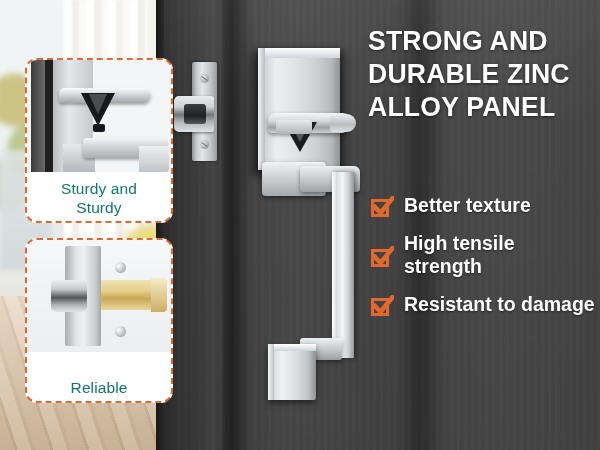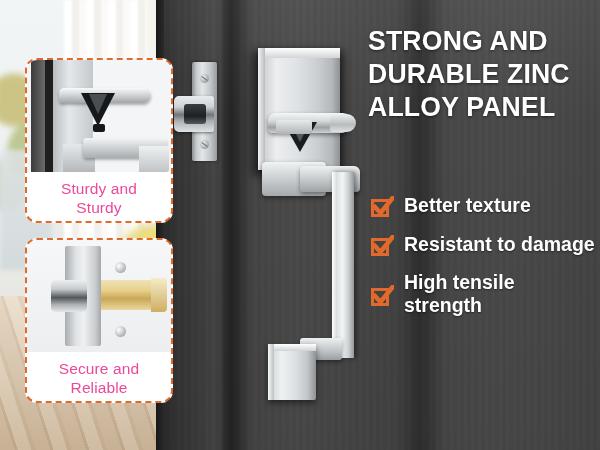--- a/index.html
+++ b/index.html
@@ -118,21 +118,21 @@
   .foot-plate-left{position:absolute;left:0;top:0;width:6px;height:56px;
     background:linear-gradient(90deg,#f6f8f9,#bdc1c4);}
 
   
   .card{position:absolute;background:#ffffff;border:2px dashed #e2692c;border-radius:12px;
     box-sizing:border-box;overflow:hidden;}
   .card.one{left:25px;top:58px;width:148px;height:165px;}
   .card.two{left:25px;top:238px;width:148px;height:165px;}
   .card-photo{position:relative;width:100%;height:112px;overflow:hidden;background:#f4f5f6;}
   .card-caption{position:absolute;left:0;bottom:4px;width:100%;text-align:center;
-    font-size:15.5px;line-height:19px;color:#ec4899;letter-spacing:.1px;}
+    font-size:15.5px;line-height:19px;color:#0f766e;letter-spacing:.1px;}
 
   
   .c1-doordark{position:absolute;left:4px;top:0;width:14px;height:112px;
     background:linear-gradient(90deg,#3b3b3b,#6a6a6a);}
   .c1-doordark2{position:absolute;left:18px;top:0;width:8px;height:112px;background:#1f1f1f;}
   .c1-plate{position:absolute;left:26px;top:0;width:40px;height:112px;
     background:linear-gradient(90deg,#b9bdbf,#e5e8ea 40%,#c5c9cb);}
   .c1-lever{position:absolute;left:32px;top:28px;width:92px;height:15px;border-radius:8px 12px 12px 5px;
     background:linear-gradient(180deg,#f7f9fa,#d2d6d8 45%,#a2a6a9);box-shadow:0 2px 3px rgba(0,0,0,.3);}
   .c1-v{position:absolute;left:54px;top:33px;width:0;height:0;
@@ -257,21 +257,20 @@
         
       </div>
       <div class="c2-brasstip"></div>
       <div class="c2-plate">
         <div class="c2-screw a"></div>
         <div class="c2-screw b"></div>
       </div>
       <div class="c2-bolt"></div>
     </div>
     <div class="card-caption">
-      <div>Secure and</div>
       <div>Reliable</div>
     </div>
   </div>
 
   <div class="headline">
     <div>STRONG AND</div>
     <div>DURABLE ZINC</div>
     <div>ALLOY PANEL</div>
   </div>
 
@@ -287,28 +286,28 @@
       <span class="bullet-text">Better texture</span>
     </div>
 
     <div class="bullet">
       <span class="chk">
         <span class="chk-box"></span>
         <svg class="chk-mark" viewBox="0 0 22 22">
           <path d="M3 11 L8.5 17 L21 1.5" fill="none" stroke="#e2692c" stroke-width="4.6" stroke-linecap="square"></path>
         </svg>
       </span>
-      <span class="bullet-text">Resistant to damage</span>
+      <span class="bullet-text">High tensile strength</span>
     </div>
 
     <div class="bullet">
       <span class="chk">
         <span class="chk-box"></span>
         <svg class="chk-mark" viewBox="0 0 22 22">
           <path d="M3 11 L8.5 17 L21 1.5" fill="none" stroke="#e2692c" stroke-width="4.6" stroke-linecap="square"></path>
         </svg>
       </span>
-      <span class="bullet-text">High tensile strength</span>
+      <span class="bullet-text">Resistant to damage</span>
     </div>
 
   </div>
 
 </div>
 
 </body></html>

